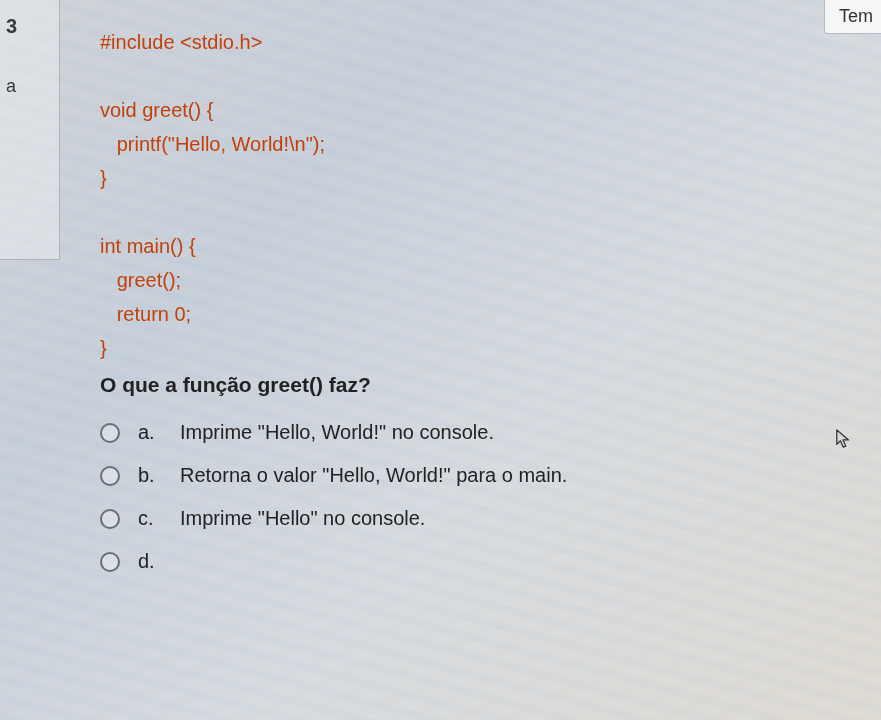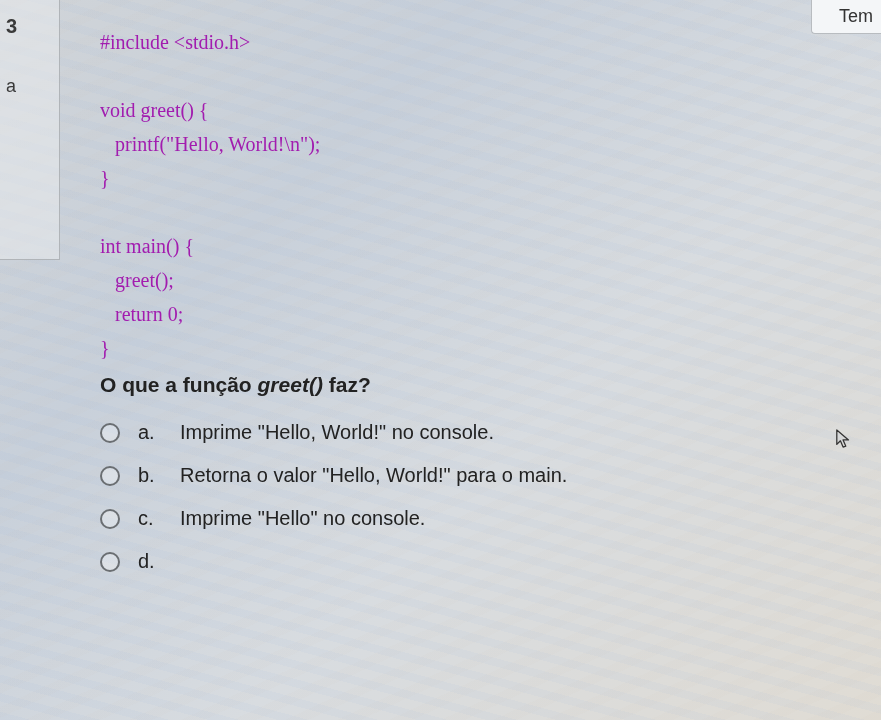--- a/index.html
+++ b/index.html
@@ -37,53 +37,53 @@
   .sidebar-stub .num { font-weight: 600; }
   .sidebar-stub .let { margin-top: 30px; font-size: 18px; }
   .timer-badge {
     position: absolute;
     top: 0;
     right: 0;
     background: #f4f6f8;
     border: 1px solid #b8bcc0;
     border-top: none;
     border-right: none;
-    padding: 6px 8px 6px 27px;
+    padding: 6px 8px 6px 14px;
     font-size: 18px;
     color: #333;
     border-bottom-left-radius: 4px;
   }
   .content {
     position: absolute;
     left: 100px;
     top: 25px;
     right: 40px;
     bottom: 10px;
   }
   .heading {
     font-weight: 700;
     font-size: 22px;
     color: #2a2a2a;
     margin-bottom: 14px;
   }
   .code {
-    font-family: Liberation Serif, serif;
+    font-family: Liberation Sans, sans-serif;
     font-size: 20px;
-    color: #a21caf;
+    color: #c2410c;
     line-height: 1.7;
     white-space: pre;
   }
   .subheading {
     font-weight: 700;
     font-size: 21px;
     color: #222;
     margin-top: 8px;
     margin-bottom: 24px;
   }
-  .subheading .fn { font-style: italic; font-weight: 700; }
+  .subheading .fn { font-weight: 700; }
   .options { }
   .option {
     display: flex;
     align-items: center;
     gap: 18px;
     margin-bottom: 20px;
     font-size: 20px;
     color: #222;
   }
   .radio {

